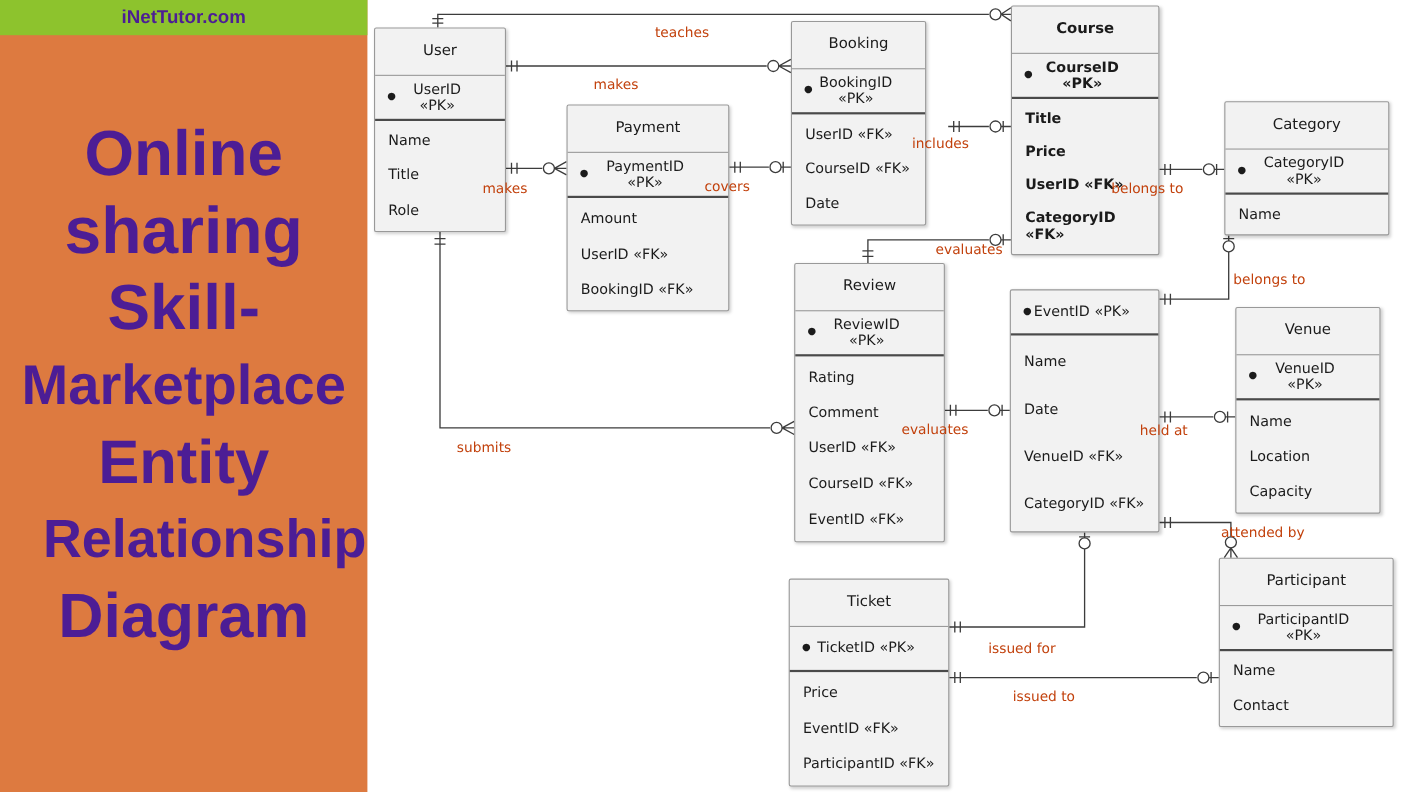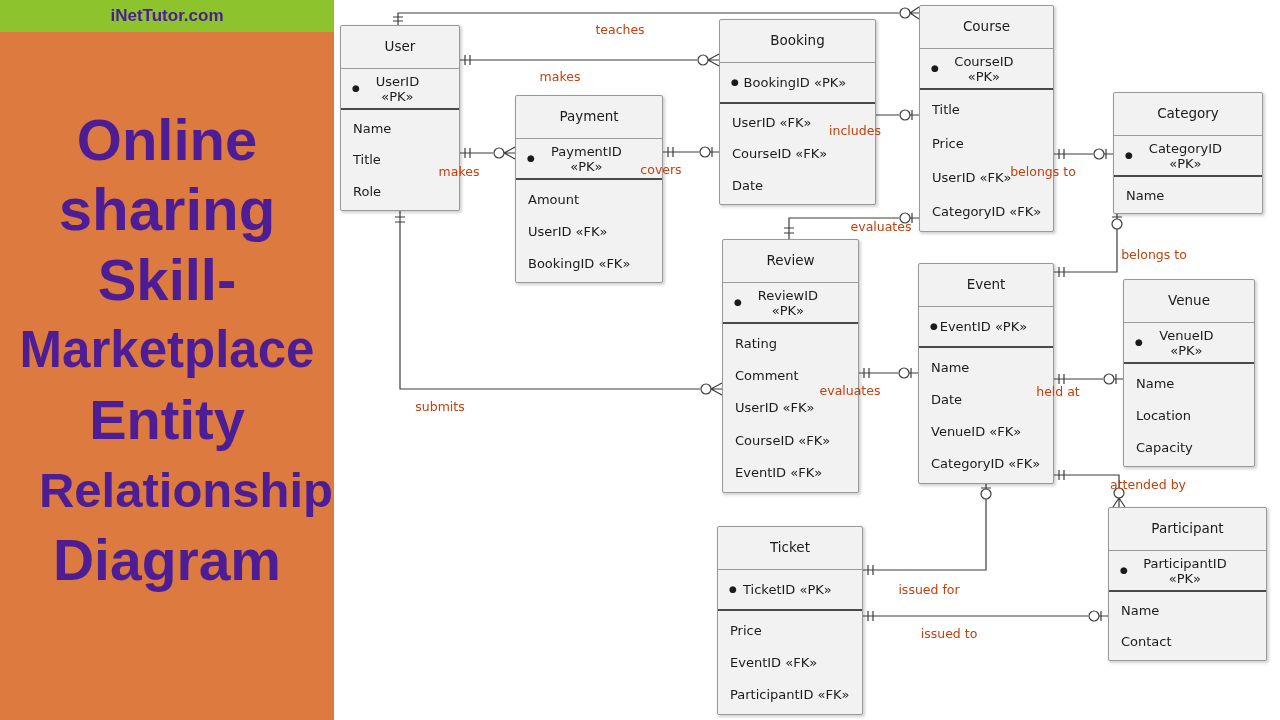--- a/index.html
+++ b/index.html
@@ -168,33 +168,33 @@
           <div class="e-pk">
             <span class="bullet">●</span>
             <span class="pk-text">PaymentID «PK»</span>
           </div>
           <div class="e-attrs">
             <div class="e-attr">Amount</div>
             <div class="e-attr">UserID «FK»</div>
             <div class="e-attr">BookingID «FK»</div>
           </div>
         </div>
-        <div class="entity" style="left: 719px; top: 19px; width: 157px; height: 186px;">
+        <div class="entity" style="left: 719px; top: 19px; width: 123px; height: 186px;">
           <div class="e-title">Booking</div>
           <div class="e-pk">
             <span class="bullet">●</span>
             <span class="pk-text">BookingID «PK»</span>
           </div>
           <div class="e-attrs">
             <div class="e-attr">UserID «FK»</div>
             <div class="e-attr">CourseID «FK»</div>
             <div class="e-attr">Date</div>
           </div>
         </div>
-        <div class="entity" style="left: 919px; top: 5px; width: 135px; height: 227px;">
+        <div class="entity" style="left: 919px; top: 5px; width: 135px; height: 227px; font-weight: bold;">
           <div class="e-title">Course</div>
           <div class="e-pk">
             <span class="bullet">●</span>
             <span class="pk-text">CourseID «PK»</span>
           </div>
           <div class="e-attrs">
             <div class="e-attr">Title</div>
             <div class="e-attr">Price</div>
             <div class="e-attr">UserID «FK»</div>
             <div class="e-attr">CategoryID «FK»</div>
@@ -218,21 +218,20 @@
           </div>
           <div class="e-attrs">
             <div class="e-attr">Rating</div>
             <div class="e-attr">Comment</div>
             <div class="e-attr">UserID «FK»</div>
             <div class="e-attr">CourseID «FK»</div>
             <div class="e-attr">EventID «FK»</div>
           </div>
         </div>
         <div class="entity" style="left: 918px; top: 263px; width: 136px; height: 221px;">
-          <div class="e-title">Event</div>
           <div class="e-pk">
             <span class="bullet">●</span>
             <span class="pk-text">EventID «PK»</span>
           </div>
           <div class="e-attrs">
             <div class="e-attr">Name</div>
             <div class="e-attr">Date</div>
             <div class="e-attr">VenueID «FK»</div>
             <div class="e-attr">CategoryID «FK»</div>
           </div>

